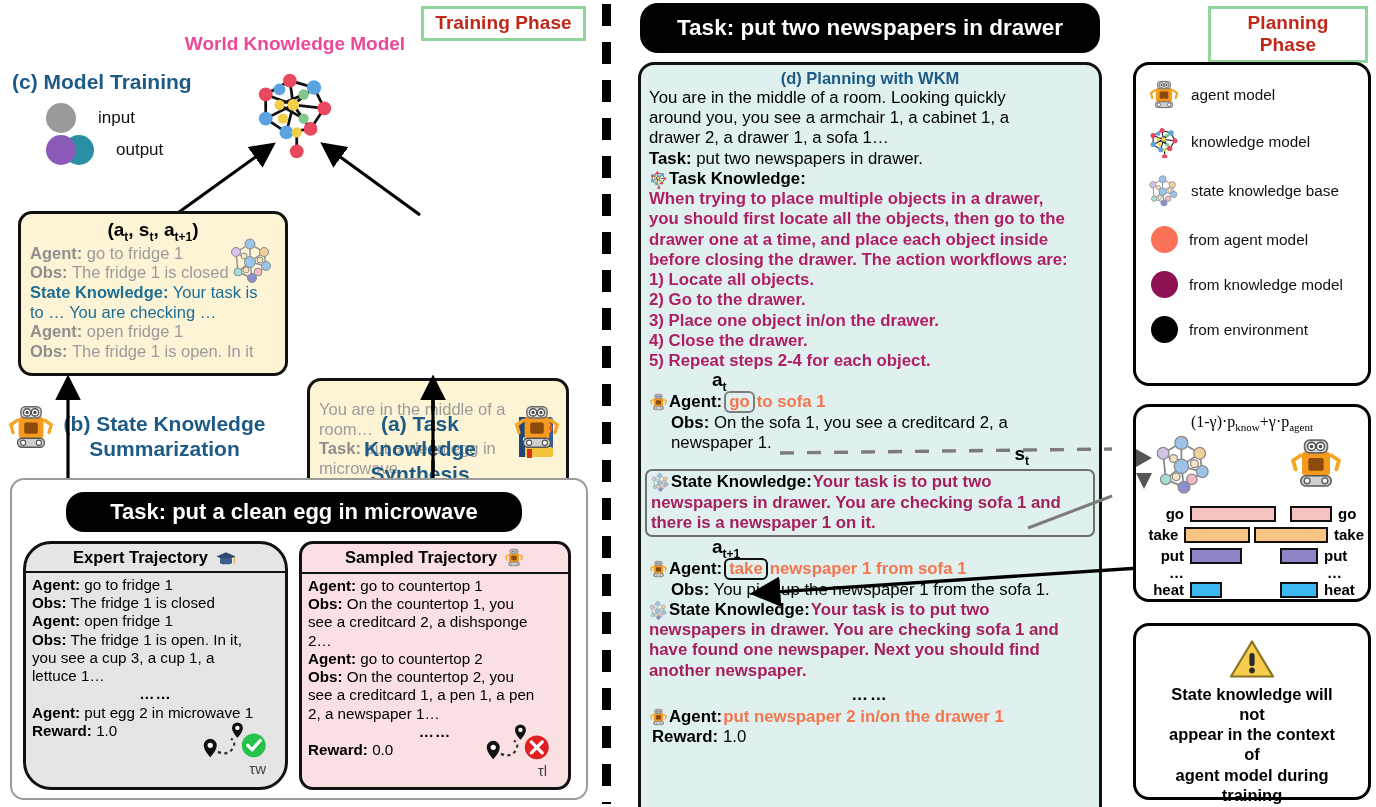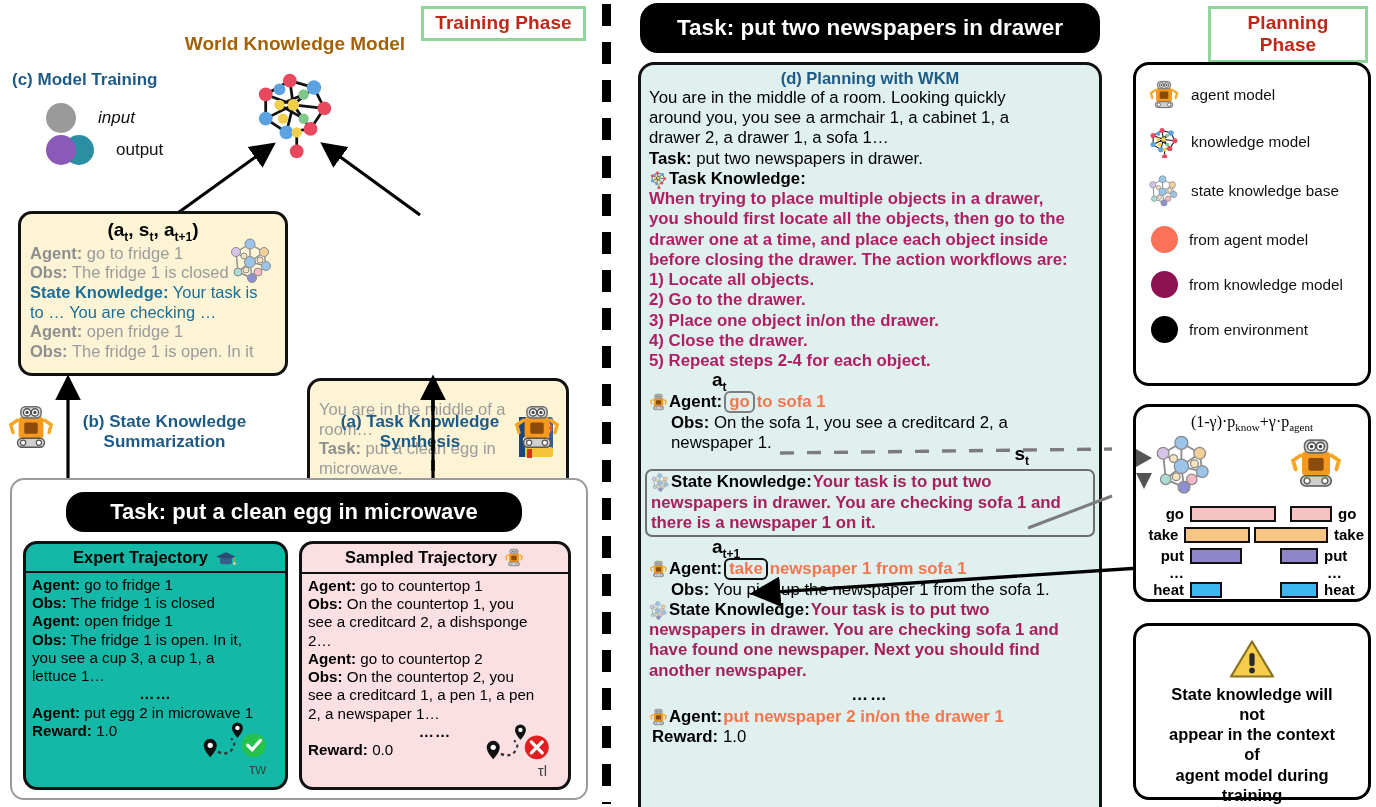--- a/index.html
+++ b/index.html
@@ -36,25 +36,25 @@
     background: #000;
     color: #fff;
     border-radius: 18px;
     font-weight: bold;
     text-align: center;
     display: flex; align-items: center; justify-content: center;
   }
 
   
   .wkm-title {
-    font-size: 19px; font-weight: bold; color: #a16207;
+    font-size: 19px; font-weight: bold; color: #ec4899;
     text-align: center; width: 100%;
   }
   .sec-label {
-    color: #1d5b86; font-weight: bold; font-size: 17px;
+    color: #1d5b86; font-weight: bold; font-size: 21px;
     text-align: center; line-height: 1.18;
   }
   .legend-row { display: flex; align-items: center; gap: 22px; }
   .legend-txt { font-size: 17px; color: #111; }
   .dot-gray { width: 30px; height: 30px; border-radius: 50%; background: #9a9a9a; }
   .dot-dual { position: relative; width: 48px; height: 30px; }
   .dot-dual i {
     position: absolute; top: 0; width: 30px; height: 30px; border-radius: 50%;
     display: block;
   }
@@ -80,21 +80,21 @@
   .traj-outer {
     border: 2px solid #9b9b9b; border-radius: 14px; background:#fff;
   }
   .traj-card { border: 3px solid #111; border-radius: 14px; overflow: hidden; }
   .traj-card .hd {
     text-align: center; font-weight: bold; font-size: 16.5px;
     padding: 3px 0 4px 0; border-bottom: 2px solid #111;
     display:flex; align-items:center; justify-content:center; gap:6px;
   }
   .traj-card .bd { padding: 3px 6px; font-size: 15.2px; line-height: 1.2; }
-  .traj-expert { background: #14b8a6; }
+  .traj-expert { background: #e5e5e5; border-radius: 28px; }
   .traj-sampled{ background: #fadfe3; }
 
   
   .plan-box {
     background: #dff0ee;
     border: 3px solid #111;
     border-radius: 16px;
     padding: 4px 8px 6px 8px;
   }
   .plan-title { color:#1d5b86; font-weight:bold; font-size:16.5px; text-align:center; }
@@ -264,21 +264,21 @@
   <div class="abs phase-badge" style="left:421px; top:6px; width:165px;">Training Phase</div>
 
   <div class="abs wkm-title" style="left:150px; top:33px; width:290px;">World Knowledge Model</div>
 
   <svg class="abs" style="left:245px; top:54px;" width="100" height="112" viewBox="0 0 58 62">
     <use href="#ic-kgraph"></use>
   </svg>
 
   <div class="abs sec-label" style="left:12px; top:70px; width:185px; text-align:left;">(c) Model Training</div>
 
-  <div class="abs legend-row" style="left:46px; top:103px;font-style:italic;">
+  <div class="abs legend-row" style="left:46px; top:103px;">
     <span class="dot-gray"></span>
     <span class="legend-txt">input</span>
   </div>
   <div class="abs legend-row" style="left:46px; top:135px; gap:4px;">
     <span class="dot-dual">
       <i class="teal"></i>
         <i class="purp"></i>
     </span>
     <span class="legend-txt" style="margin-left:18px;">output</span>
   </div>

